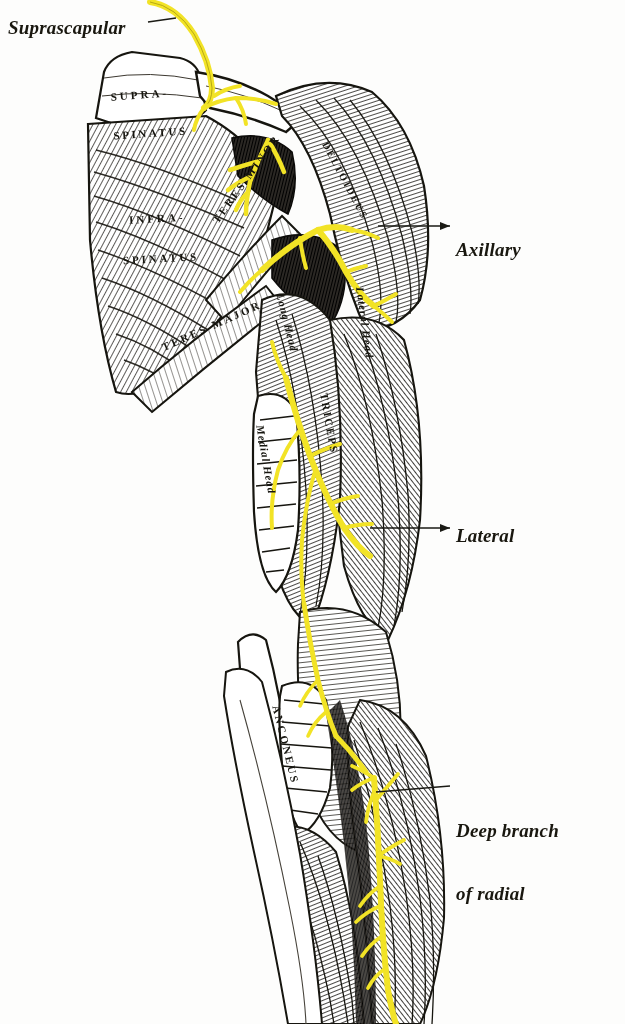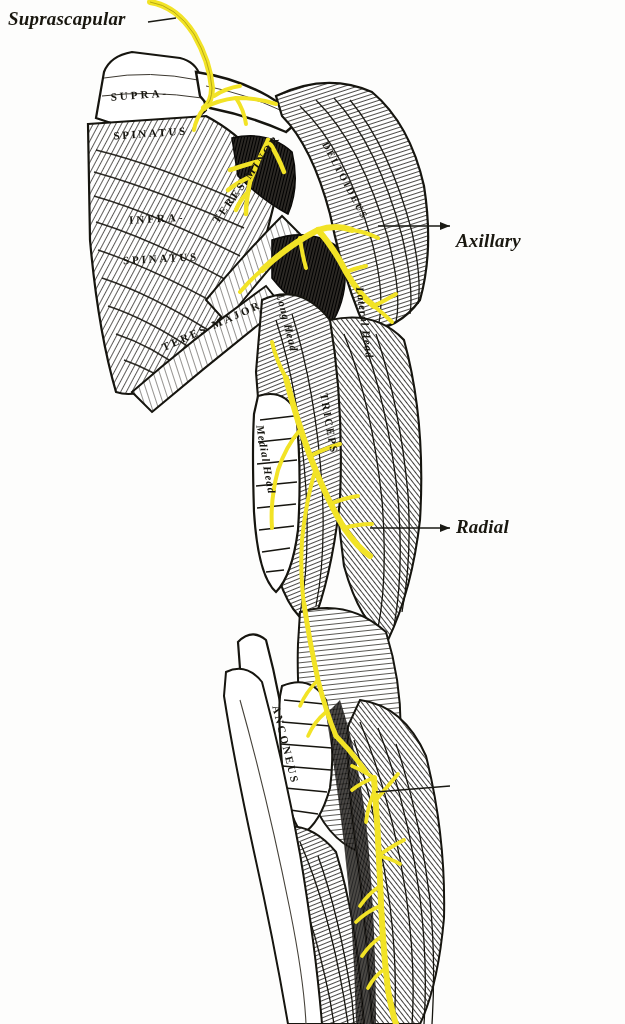--- a/index.html
+++ b/index.html
@@ -19,20 +19,21 @@
   
   .callout{
     position:absolute;
     font-family:"Liberation Serif", serif;
     font-style:italic;
     font-weight:700;
     color:#19170f;
     white-space:pre;
     letter-spacing:.2px;
     line-height:1.12;
+    margin-top:9px;
   }
   .callout.c-supra{left:8px;top:8px;font-size:19px;}
   .callout.c-axillary{left:456px;top:230px;font-size:19px;}
   .callout.c-radial{left:456px;top:516px;font-size:19px;}
   .callout.c-deep{left:456px;top:768px;font-size:19px;}
 
   
   .mlabel{
     position:absolute;
     font-family:"Liberation Serif", serif;
@@ -307,16 +308,20 @@
   <div class="mlabel m-medialhead">Medial Head</div>
 
   <div class="mlabel m-triceps">TRICEPS</div>
 
   <div class="mlabel m-anconeus">ANCONEUS</div>
 
   <div class="callout c-supra">Suprascapular</div>
 
   <div class="callout c-axillary">Axillary</div>
 
-  <div class="callout c-radial">Radial</div>
-
+  <div class="callout c-radial">Lateral</div>
+
+  <div class="callout c-deep">
+    <div>Deep branch</div>
+    <div>of radial</div>
+  </div>
 
 </div>
 
 </body></html>

